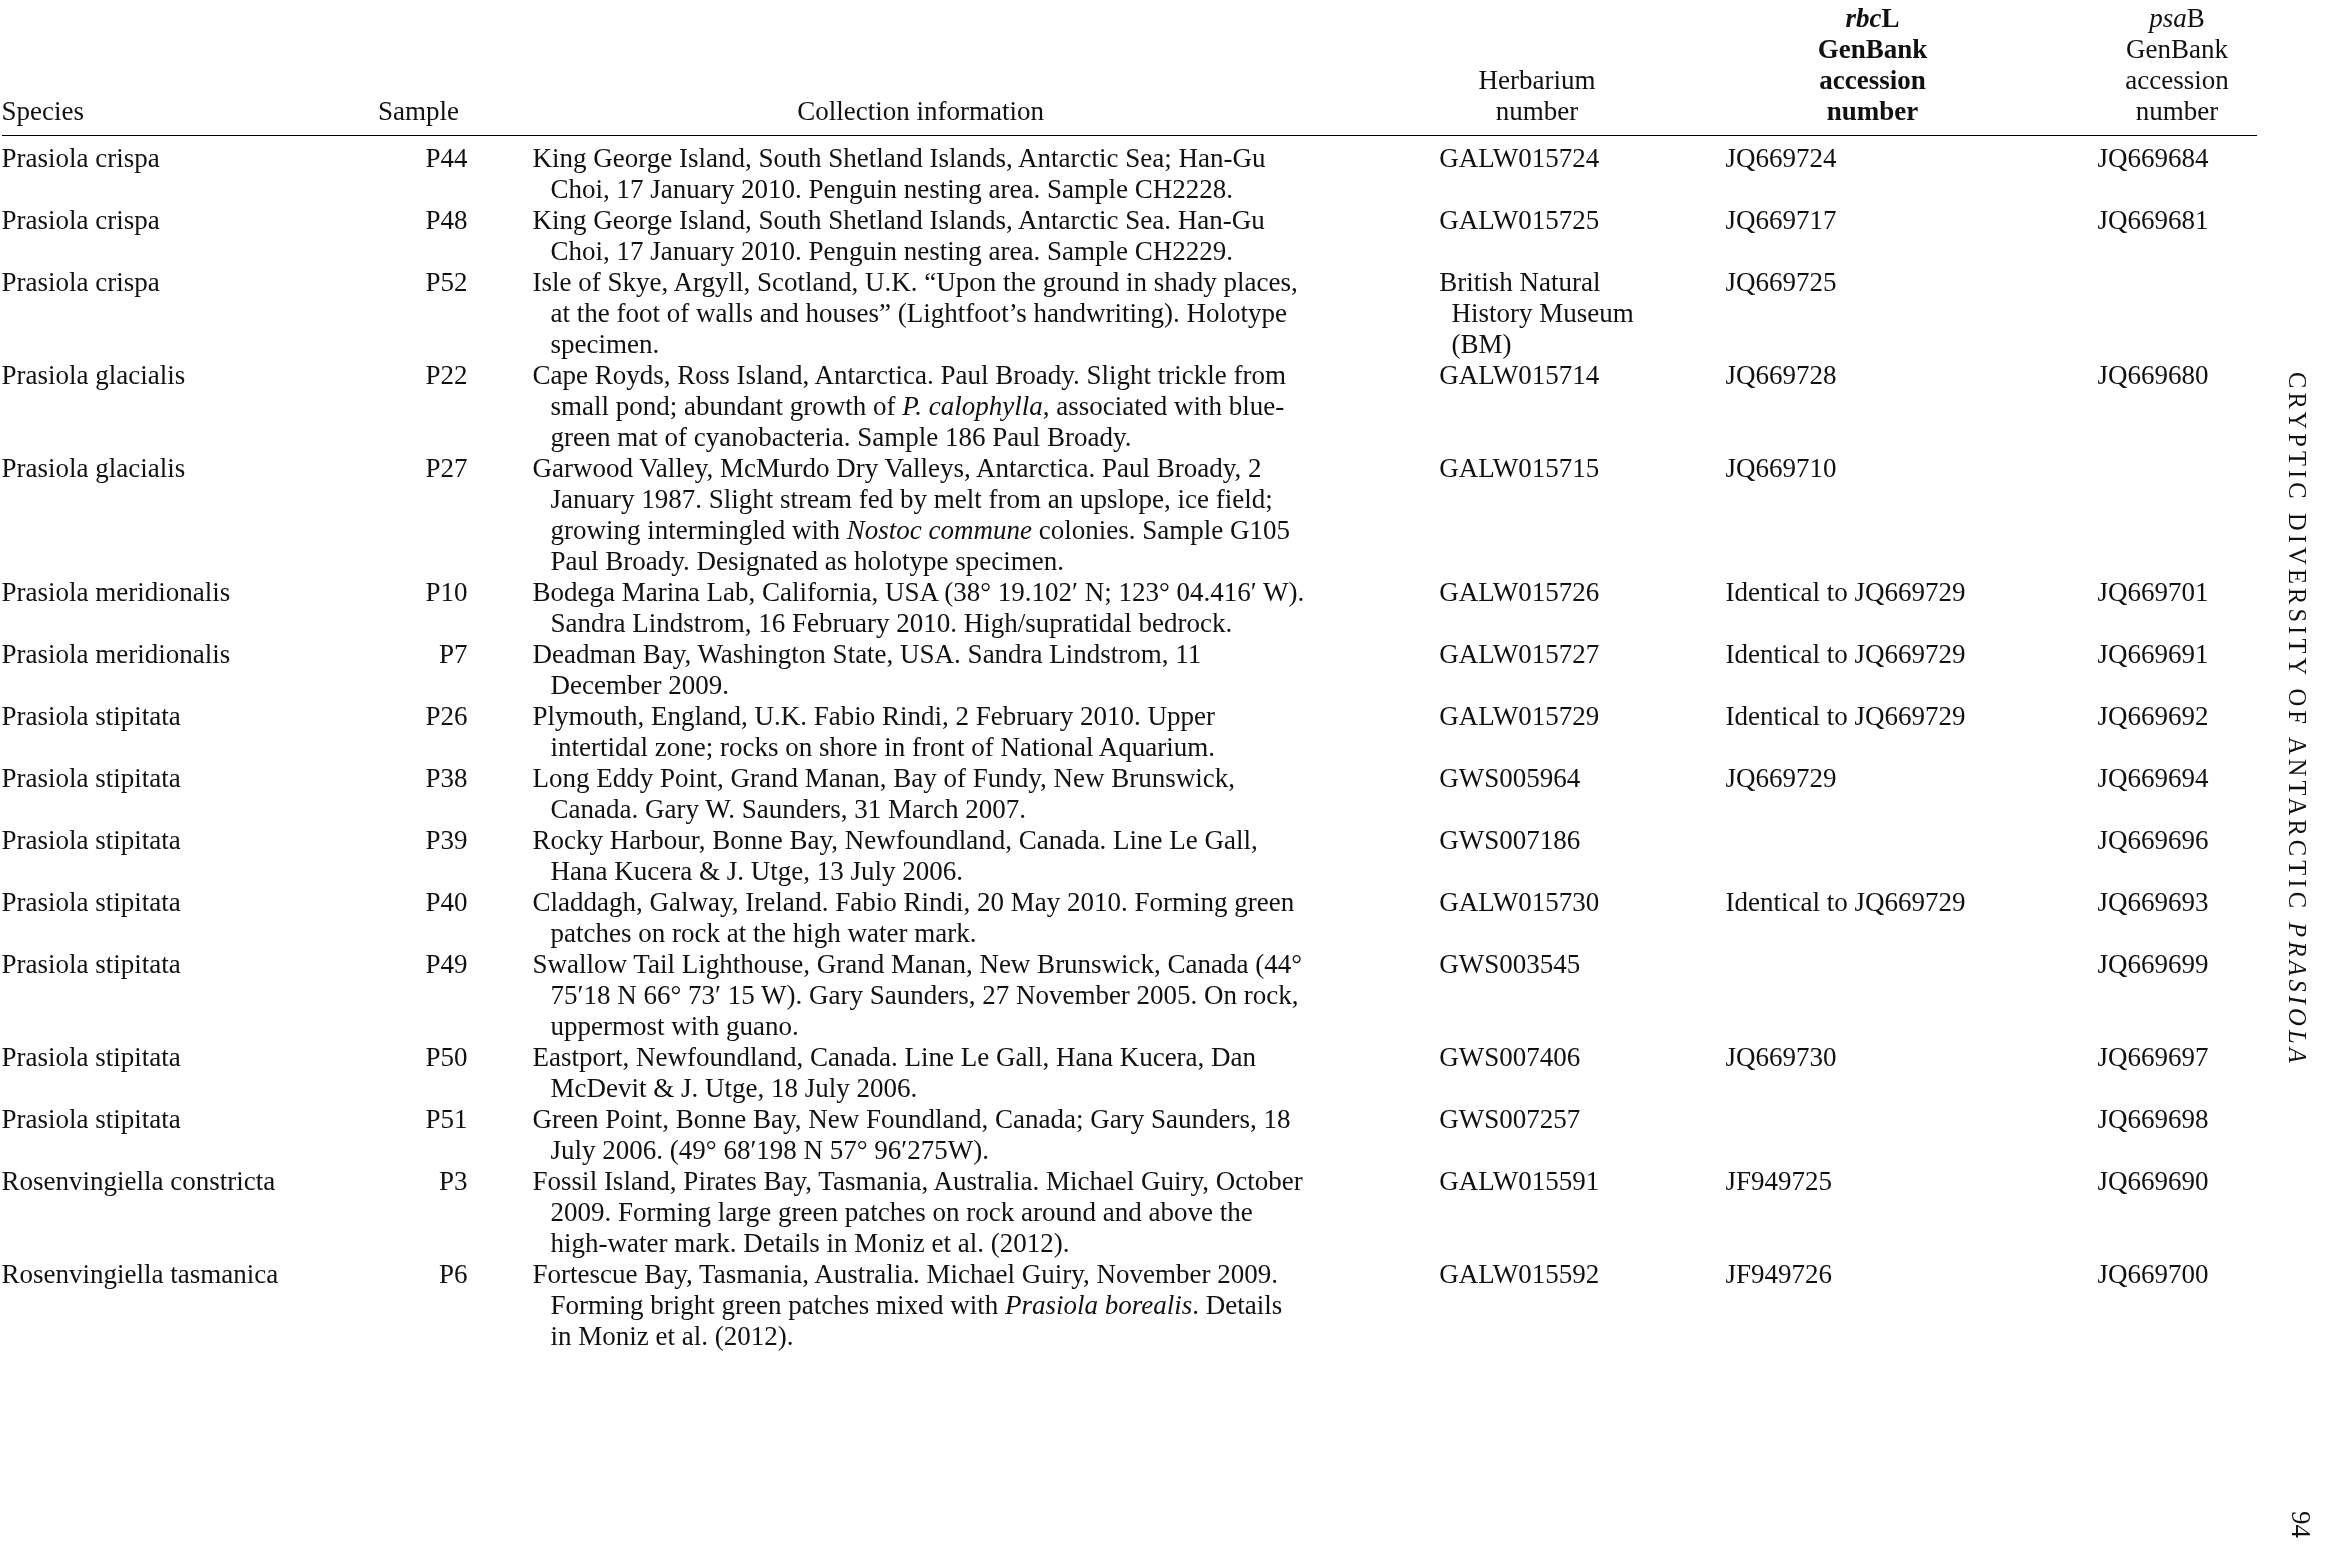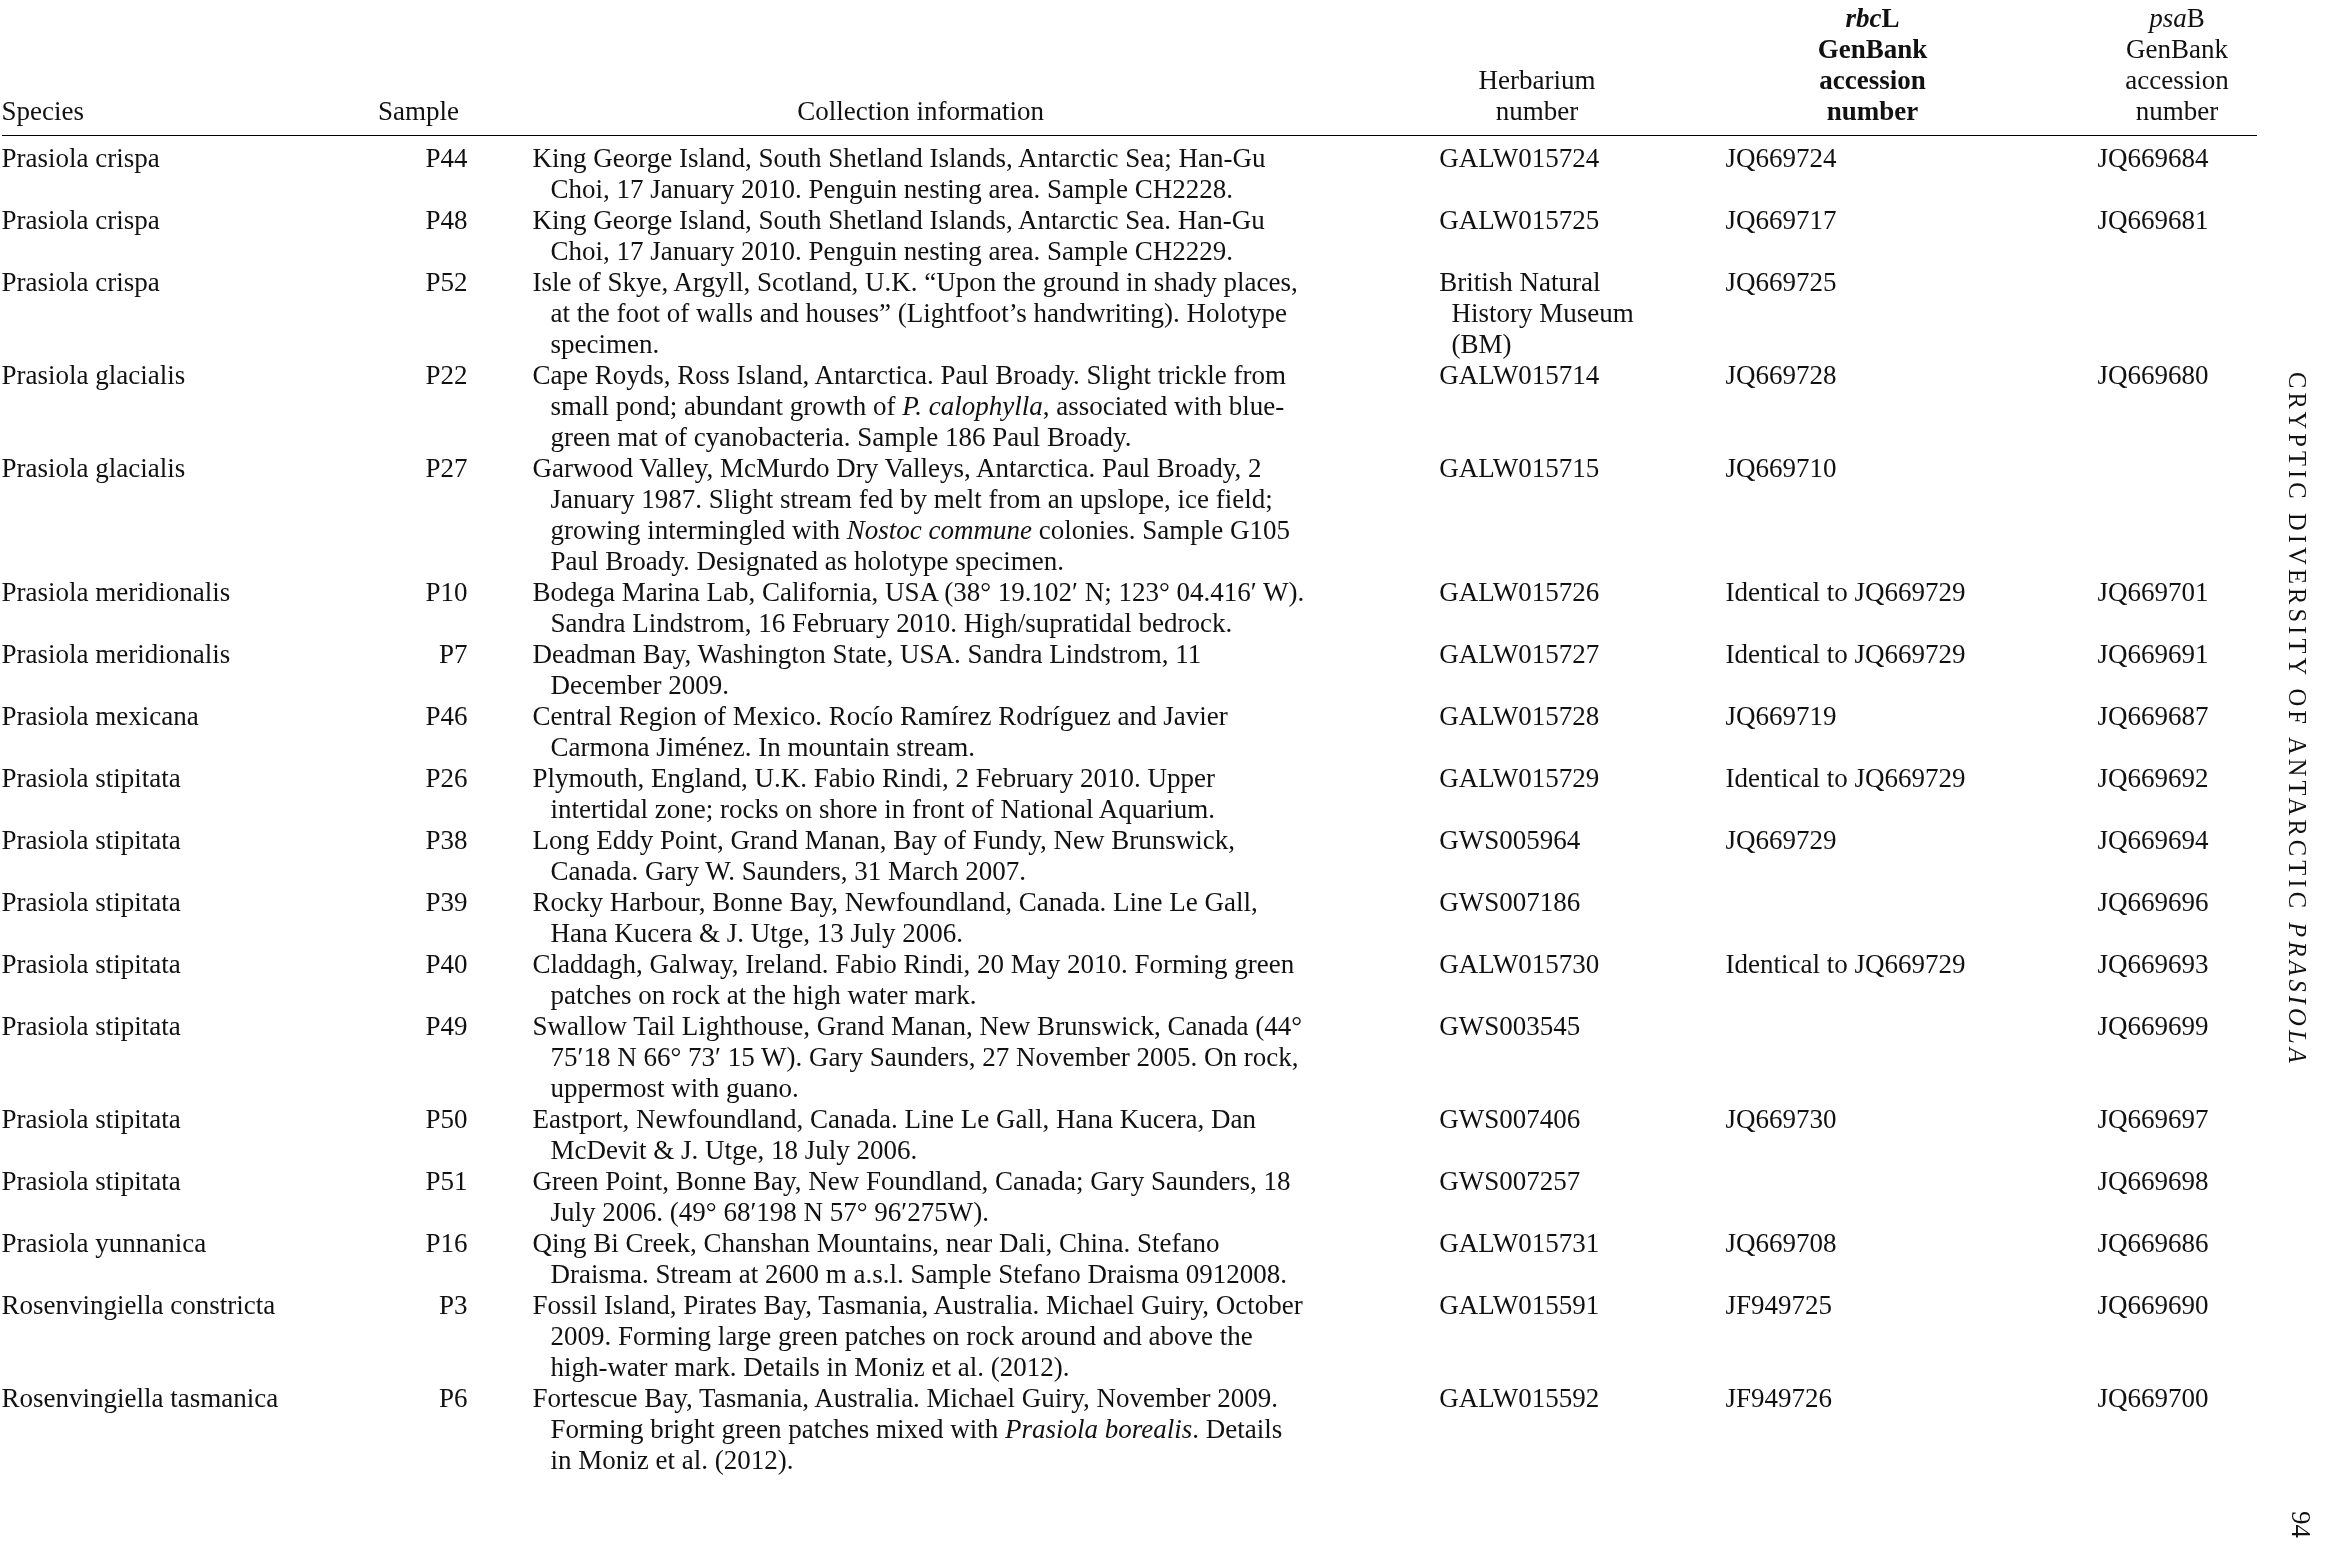--- a/index.html
+++ b/index.html
@@ -158,28 +158,20 @@
 
     <tr>
       <td class="c-species">Prasiola meridionalis</td>
       <td class="c-sample">P7</td>
       <td class="c-coll">Deadman Bay, Washington State, USA. Sandra Lindstrom, 11 December 2009.</td>
       <td class="c-herb">GALW015727</td>
       <td class="c-rbcl">Identical to JQ669729</td>
       <td class="c-psab">JQ669691</td>
     </tr>
 
-    <tr>
-      <td class="c-species">Prasiola mexicana</td>
-      <td class="c-sample">P46</td>
-      <td class="c-coll">Central Region of Mexico. Rocío Ramírez Rodríguez and Javier Carmona Jiménez. In mountain stream.</td>
-      <td class="c-herb">GALW015728</td>
-      <td class="c-rbcl">JQ669719</td>
-      <td class="c-psab">JQ669687</td>
-    </tr>
 
     <tr>
       <td class="c-species">Prasiola stipitata</td>
       <td class="c-sample">P26</td>
       <td class="c-coll">Plymouth, England, U.K. Fabio Rindi, 2 February 2010. Upper intertidal zone; rocks on shore in front of National Aquarium.</td>
       <td class="c-herb">GALW015729</td>
       <td class="c-rbcl">Identical to JQ669729</td>
       <td class="c-psab">JQ669692</td>
     </tr>
 
@@ -230,28 +222,20 @@
 
     <tr>
       <td class="c-species">Prasiola stipitata</td>
       <td class="c-sample">P51</td>
       <td class="c-coll">Green Point, Bonne Bay, New Foundland, Canada; Gary Saunders, 18 July 2006. (49° 68′198 N 57° 96′275W).</td>
       <td class="c-herb">GWS007257</td>
       <td class="c-rbcl"></td>
       <td class="c-psab">JQ669698</td>
     </tr>
 
-    <tr>
-      <td class="c-species">Prasiola yunnanica</td>
-      <td class="c-sample">P16</td>
-      <td class="c-coll">Qing Bi Creek, Chanshan Mountains, near Dali, China. Stefano Draisma. Stream at 2600 m a.s.l. Sample Stefano Draisma 0912008.</td>
-      <td class="c-herb">GALW015731</td>
-      <td class="c-rbcl">JQ669708</td>
-      <td class="c-psab">JQ669686</td>
-    </tr>
 
     <tr>
       <td class="c-species">Rosenvingiella constricta</td>
       <td class="c-sample">P3</td>
       <td class="c-coll">Fossil Island, Pirates Bay, Tasmania, Australia. Michael Guiry, October 2009. Forming large green patches on rock around and above the high-water mark. Details in Moniz et al. (2012).</td>
       <td class="c-herb">GALW015591</td>
       <td class="c-rbcl">JF949725</td>
       <td class="c-psab">JQ669690</td>
     </tr>
 

